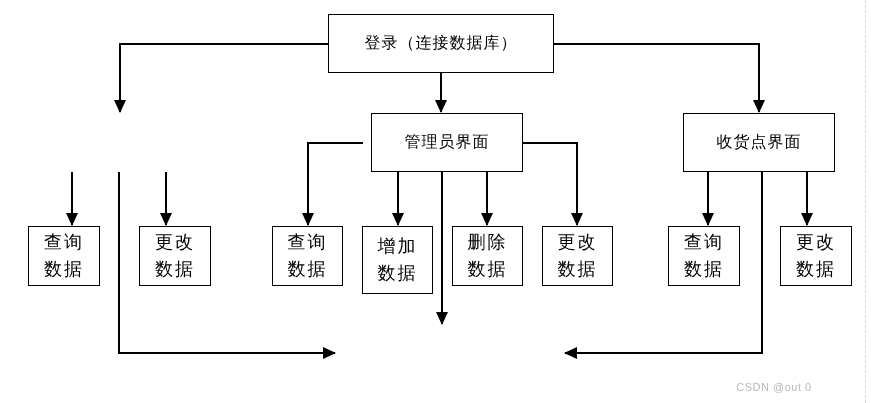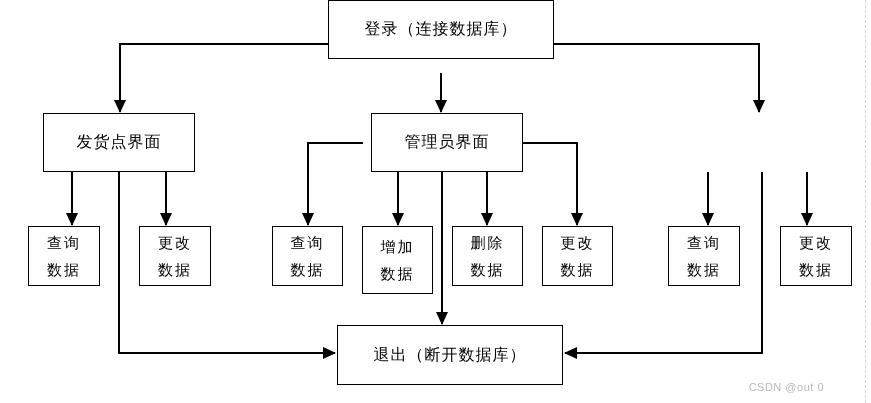--- a/index.html
+++ b/index.html
@@ -4,35 +4,35 @@
 <style>
   html,body{margin:0;padding:0;background:#ffffff;}
   body{font-family:"Liberation Sans",sans-serif;}
   .stage{position:relative;width:871px;height:403px;background:#ffffff;overflow:hidden;}
   .wires{position:absolute;left:0;top:0;width:871px;height:403px;}
   .node{position:absolute;box-sizing:border-box;border:1.5px solid #000;background:#fff;
         display:flex;align-items:center;justify-content:center;text-align:center;
         color:#000;letter-spacing:1px;}
   .node.big{font-size:16px;}
   .node.mid{font-size:16px;}
-  .node.small{font-size:15px;line-height:27px;white-space:pre-line;letter-spacing:2px;}
-  .n-login{left:328px;top:0;width:226px;height:59px;}
+  .node.small{font-size:18px;line-height:27px;white-space:pre-line;letter-spacing:2px;}
+  .n-login{left:328px;top:14px;width:226px;height:59px;}
   .n-ship{left:43px;top:113px;width:152px;height:59px;}
   .n-admin{left:371px;top:113px;width:152px;height:59px;}
   .n-recv{left:683px;top:113px;width:152px;height:59px;}
   .n-ship-q{left:28px;top:226px;width:72px;height:60px;}
   .n-ship-u{left:139px;top:226px;width:72px;height:60px;}
   .n-admin-q{left:272px;top:226px;width:71px;height:60px;}
   .n-admin-a{left:362px;top:226px;width:71px;height:68px;}
   .n-admin-d{left:452px;top:226px;width:71px;height:60px;}
   .n-admin-u{left:542px;top:226px;width:71px;height:60px;}
   .n-recv-q{left:668px;top:226px;width:72px;height:60px;}
   .n-recv-u{left:780px;top:226px;width:72px;height:60px;}
   .n-logout{left:337px;top:325px;width:226px;height:60px;}
-  .watermark{position:absolute;left:724px;top:381px;width:100px;text-align:right;
+  .watermark{position:absolute;left:724px;top:381px;width:100px;text-align:center;
              font-size:11px;color:#b9b9b9;letter-spacing:0.5px;}
   .edge-mark{position:absolute;left:865px;top:0;height:403px;width:0;
              border-left:1px dashed #d7d7d7;}
 </style>
 </head>
 <body>
 
 <div class="stage">
 
   <svg class="wires" viewBox="0 0 871 403" xmlns="http://www.w3.org/2000/svg">
@@ -54,39 +54,38 @@
       <path d="M 487 172 L 487 225" marker-end="url(#arrow)"></path>
       <path d="M 442 172 L 442 324" marker-end="url(#arrow)"></path>
       <path d="M 708 172 L 708 225" marker-end="url(#arrow)"></path>
       <path d="M 807 172 L 807 225" marker-end="url(#arrow)"></path>
       <path d="M 762 172 L 762 353 L 565 353" marker-end="url(#arrow)"></path>
     </g>
   </svg>
 
   <div class="node big n-login">登录（连接数据库）</div>
 
-  <div class="node mid n-ship">发货点界面</div>
   <div class="node mid n-admin">管理员界面</div>
+  <div class="node mid n-recv">收货点界面</div>
 
   <div class="node small n-ship-q">查询
 数据</div>
   <div class="node small n-ship-u">更改
 数据</div>
 
   <div class="node small n-admin-q">查询
 数据</div>
   <div class="node small n-admin-a">增加
 数据</div>
   <div class="node small n-admin-d">删除
 数据</div>
   <div class="node small n-admin-u">更改
 数据</div>
 
   <div class="node small n-recv-q">查询
 数据</div>
   <div class="node small n-recv-u">更改
 数据</div>
 
-  <div class="node big n-logout">退出（断开数据库）</div>
 
   <div class="watermark">CSDN @out 0</div>
   <div class="edge-mark"></div>
 </div>
 
 </body></html>

